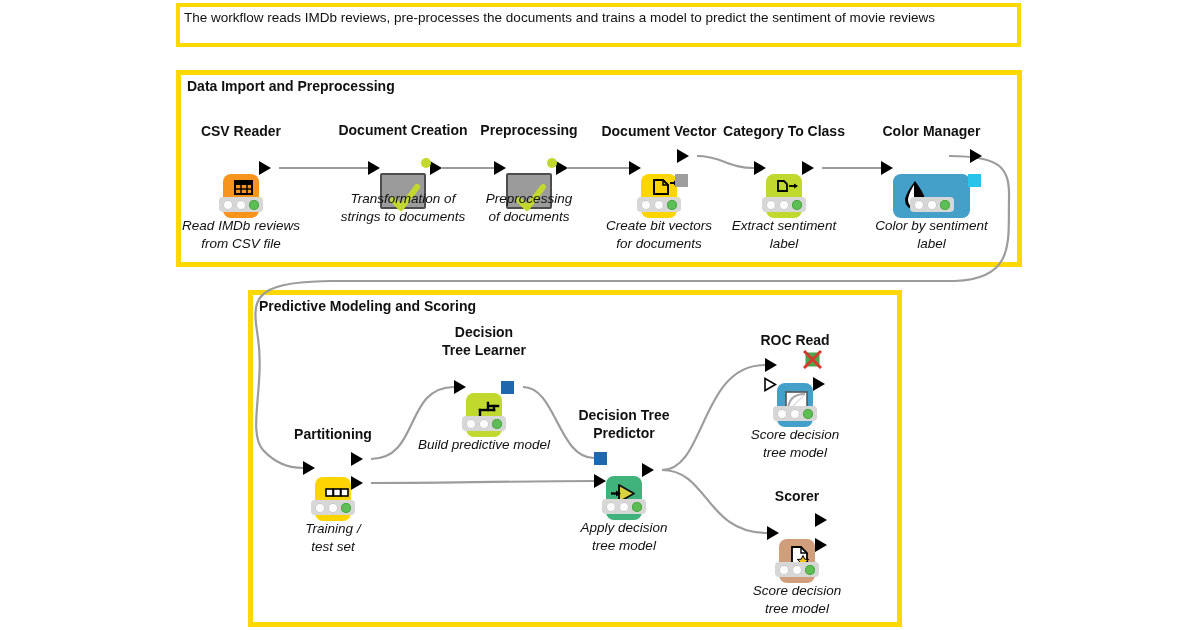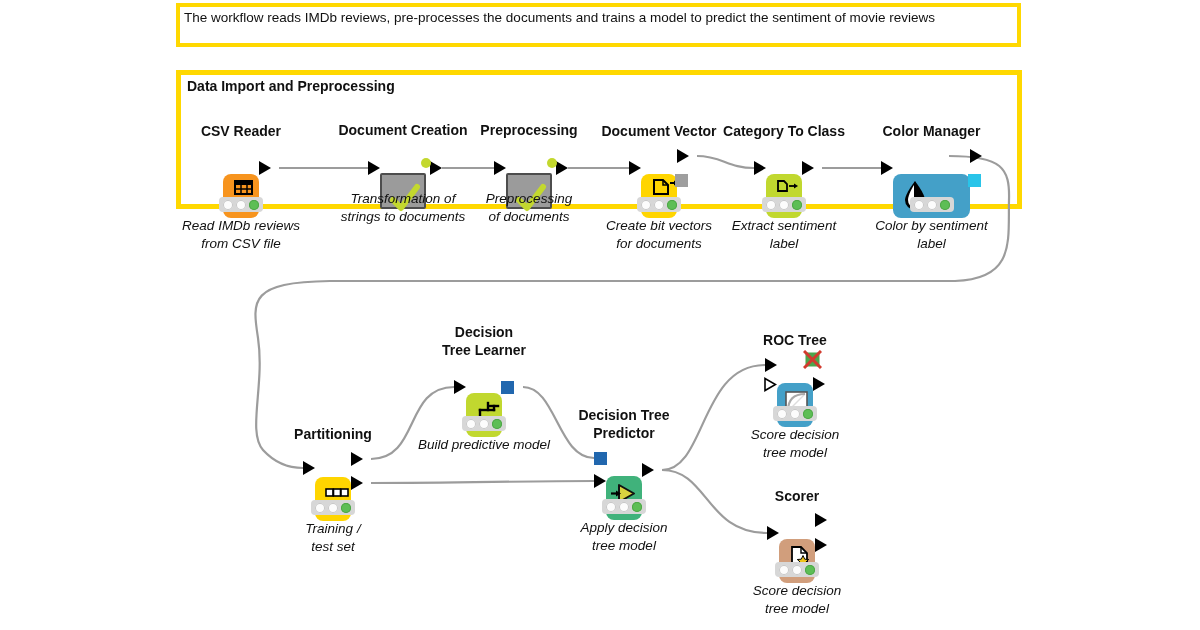--- a/index.html
+++ b/index.html
@@ -39,24 +39,27 @@
 </style>
 </head>
 <body>
 
 <div id="canvas">
 
   <div class="anno" style="left:176px;top:3px;width:845px;height:44px;border-width:4px;">
     <div class="atext">The workflow reads IMDb reviews, pre-processes the documents and trains a model to predict the sentiment of movie reviews</div>
   </div>
 
-  <div class="anno" style="left:176px;top:70px;width:846px;height:139px;">
+  <div class="anno" style="left:176px;top:70px;width:846px;height:197px;">
     <div class="atitle">Data Import and Preprocessing</div>
   </div>
 
+  <div class="anno" style="left:248px;top:290px;width:654px;height:337px;">
+    <div class="atitle">Predictive Modeling and Scoring</div>
+  </div>
 
   <svg class="wires" width="1200" height="630">
     <path d="M279,168 H368"></path>
     <path d="M442,168 H494"></path>
     <path d="M568,168 H629"></path>
     <path d="M697,156 C722,156 728,168 754,168"></path>
     <path d="M822,168 H881"></path>
     <path d="M949,156 C1002,156 1010,168 1009,200 C1008,240 1016,279 955,281 L330,281 C250,282 252,300 258,338 C265,385 247,432 263,450 C274,462 287,468 303,468"></path>
     <path d="M371,459 C420,459 404,387 454,387"></path>
     <path d="M371,483 C460,483 520,481 594,481"></path>
@@ -252,21 +255,21 @@
     <div class="tl">
         <span class="d"></span>
         <span class="d"></span>
         <span class="d g"></span>
       </div>
     <div class="ndesc">Apply decision
 tree model</div>
   </div>
 
   <div class="node" style="left:777px;top:355px;">
-    <div class="ntitle">ROC Tree</div>
+    <div class="ntitle">ROC Read</div>
     <div class="sq" style="background:#44A0C8;">
       <svg width="44" height="44" viewBox="0 0 44 44">
         <rect x="9" y="9" width="21" height="21" fill="#fff" stroke="#555" stroke-width="1.6"></rect>
         <path d="M11,28 L28,11" fill="none" stroke="#DDD" stroke-width="1.5"></path>
         <path d="M11,28 C11,17 16,11 28,11" fill="none" stroke="#AAA" stroke-width="2.2"></path>
       </svg>
     </div>
     <span class="port tri" style="left:-12px;top:3px;"></span>
     <svg class="port" style="left:-13px;top:22px;" width="13" height="15">
       <polygon points="1,1.5 11.5,7.5 1,13.5" fill="#fff" stroke="#000" stroke-width="1.6"></polygon>

